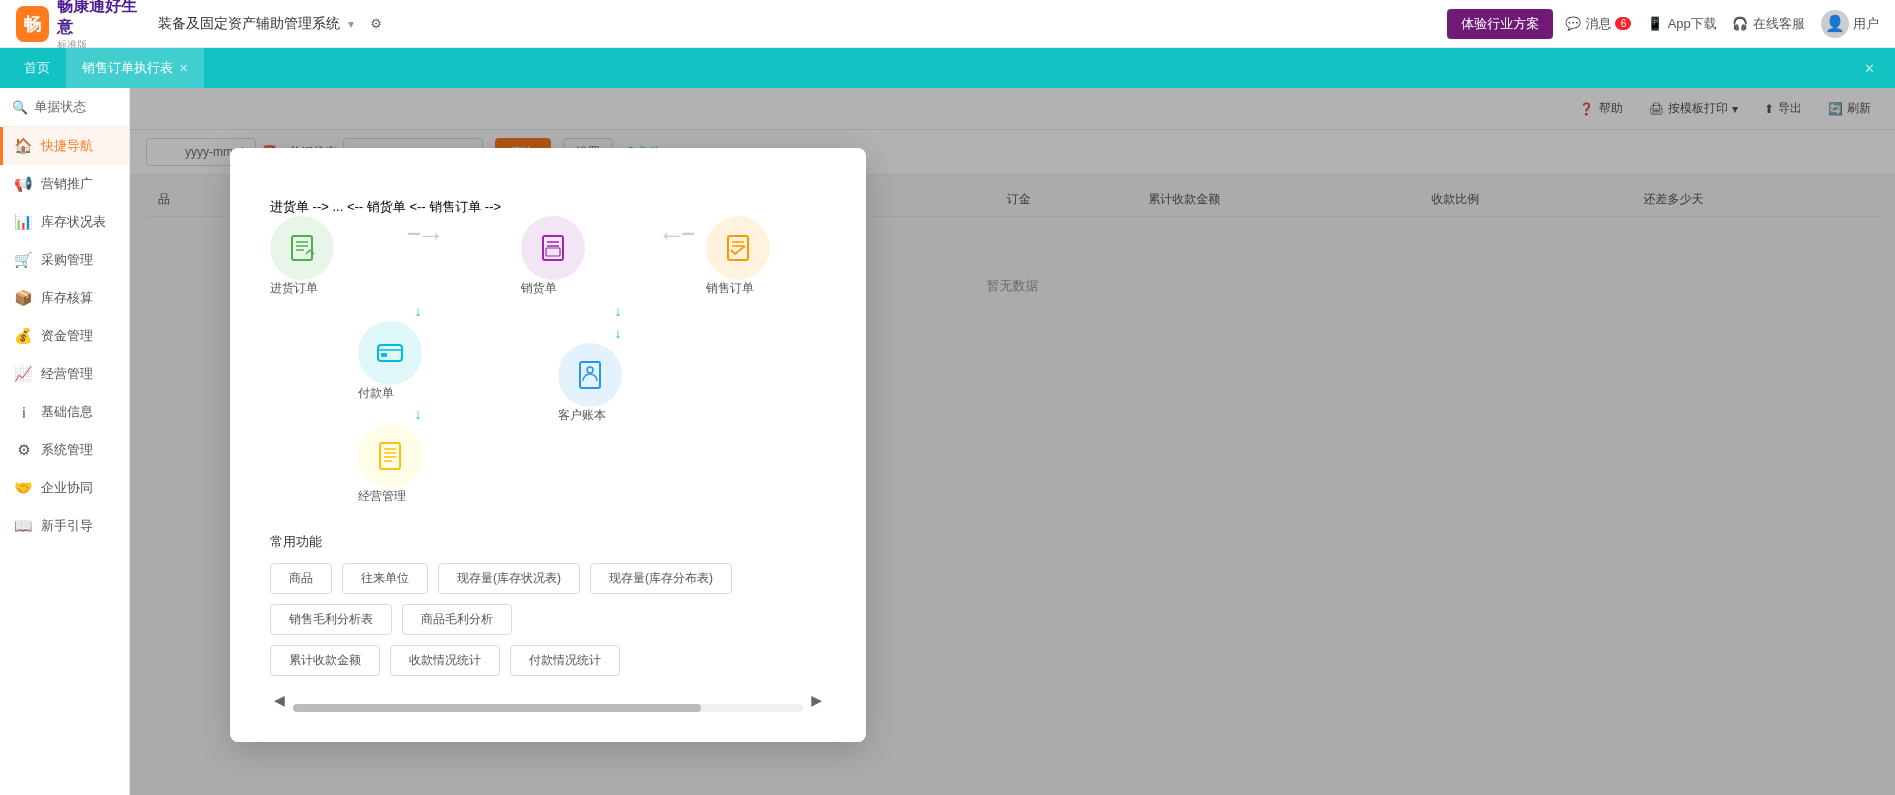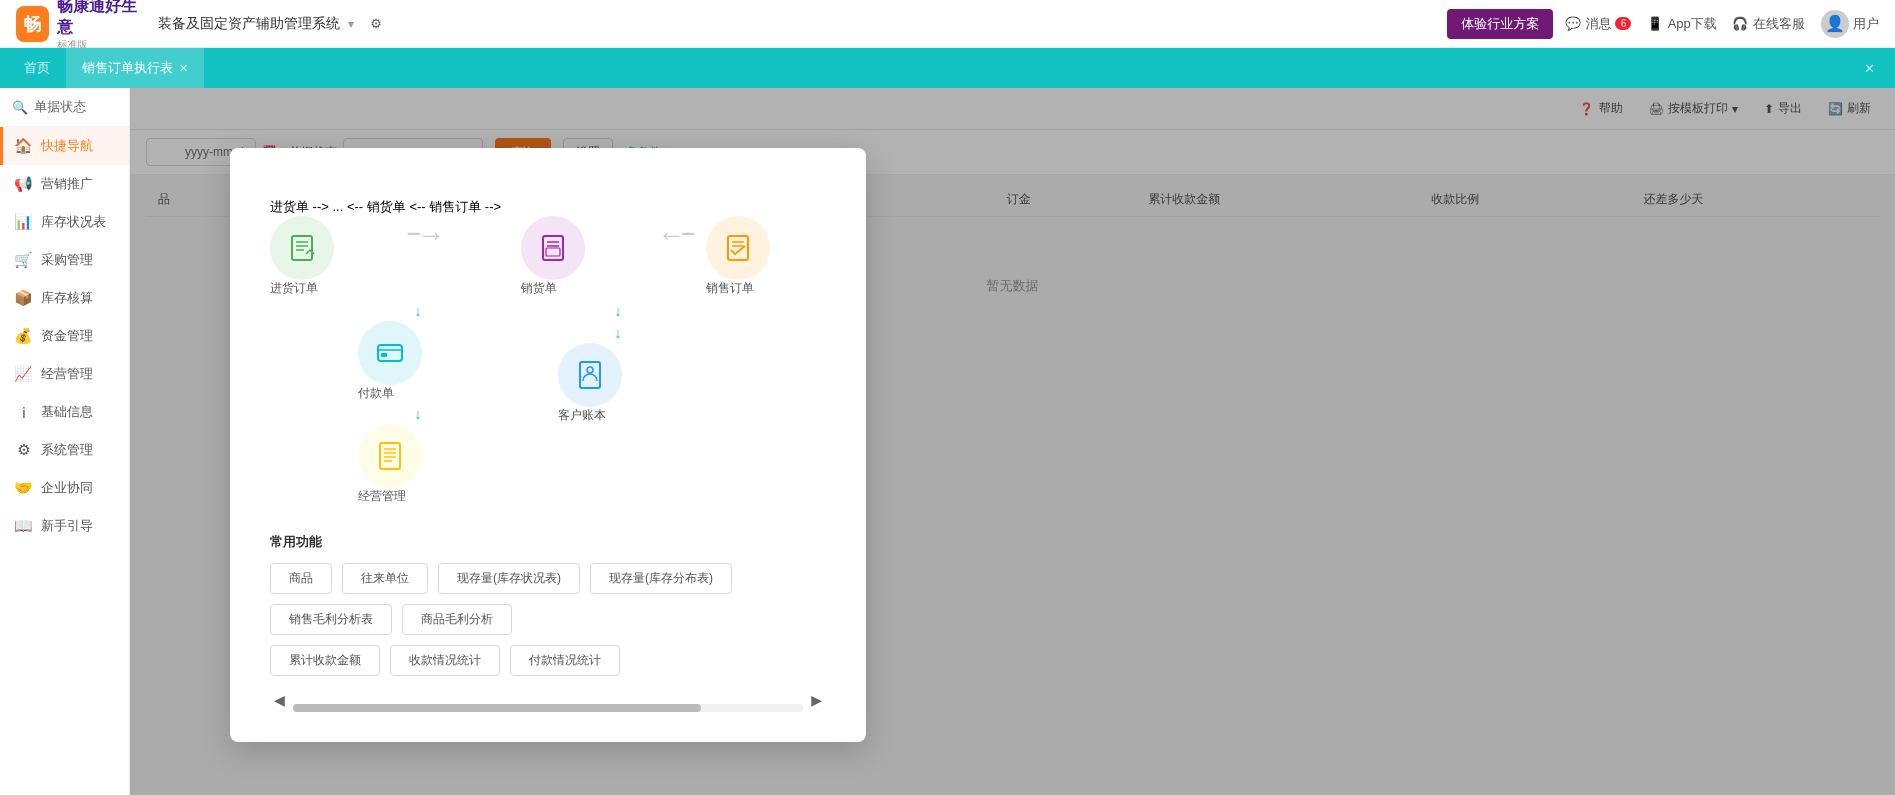--- a/index.html
+++ b/index.html
@@ -104,21 +104,21 @@
     .circle-pink { background: #fce4ec; }
     .circle-purple { background: #f3e5f5; }
     .circle-orange { background: #fff3e0; }
     .circle-teal { background: #e0f7fa; }
     .circle-red { background: #fbe9e7; }
     .circle-yellow { background: #fffde7; }
     .circle-lightblue { background: #e3f2fd; }
 
     
     .common-functions { margin-top: 8px; }
-    .common-title { font-size: 13px; color: #333; margin-bottom: 12px; font-weight: bold; }
+    .common-title { font-size: 13px; color: #333; margin-bottom: 12px; font-weight: normal; }
     .func-row { display: flex; flex-wrap: wrap; gap: 10px; margin-bottom: 10px; }
     .func-btn { border: 1px solid #d9d9d9; border-radius: 4px; padding: 6px 18px; font-size: 12px; color: #555; background: #fff; cursor: pointer; white-space: nowrap; }
 
     
     .modal-scrollbar { width: 100%; height: 8px; background: #f0f0f0; border-radius: 4px; margin-top: 16px; position: relative; cursor: pointer; }
     .modal-scrollbar-thumb { height: 8px; background: #bbb; border-radius: 4px; width: 80%; position: absolute; left: 0; }
     .modal-scroll-container { display: flex; align-items: center; gap: 4px; }
     .scroll-arrow { color: #666; cursor: pointer; padding: 0 4px; font-size: 14px; }
 
     

